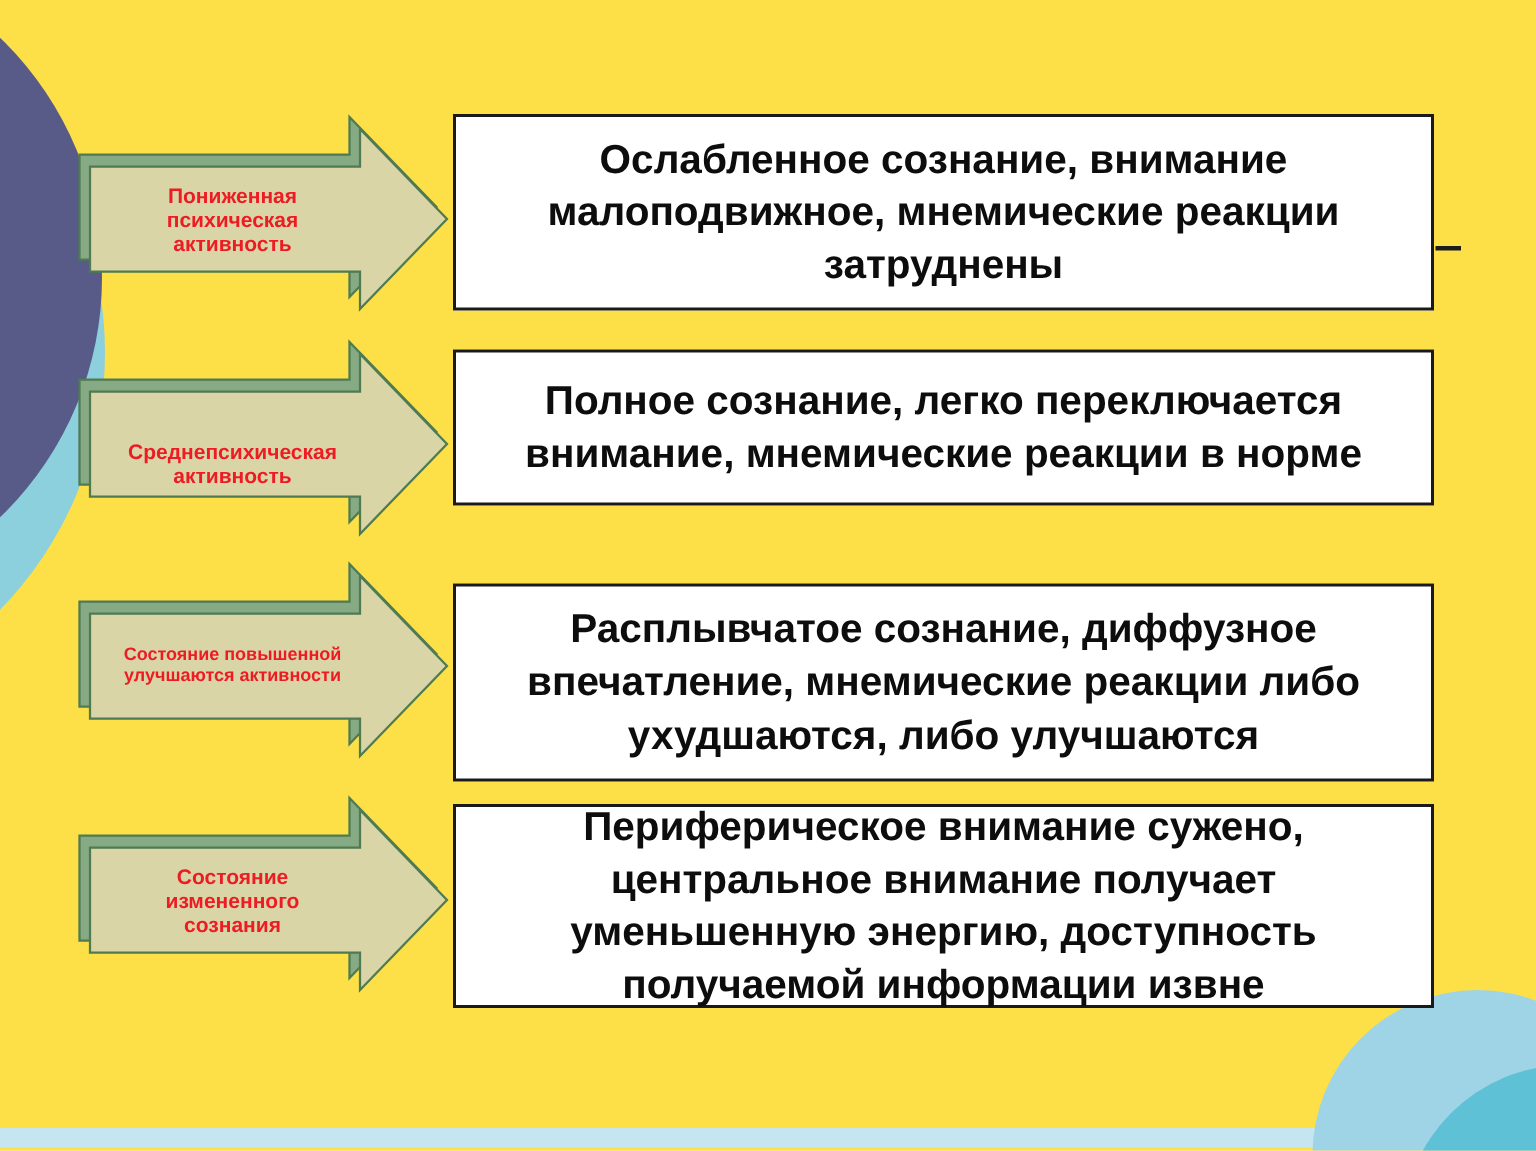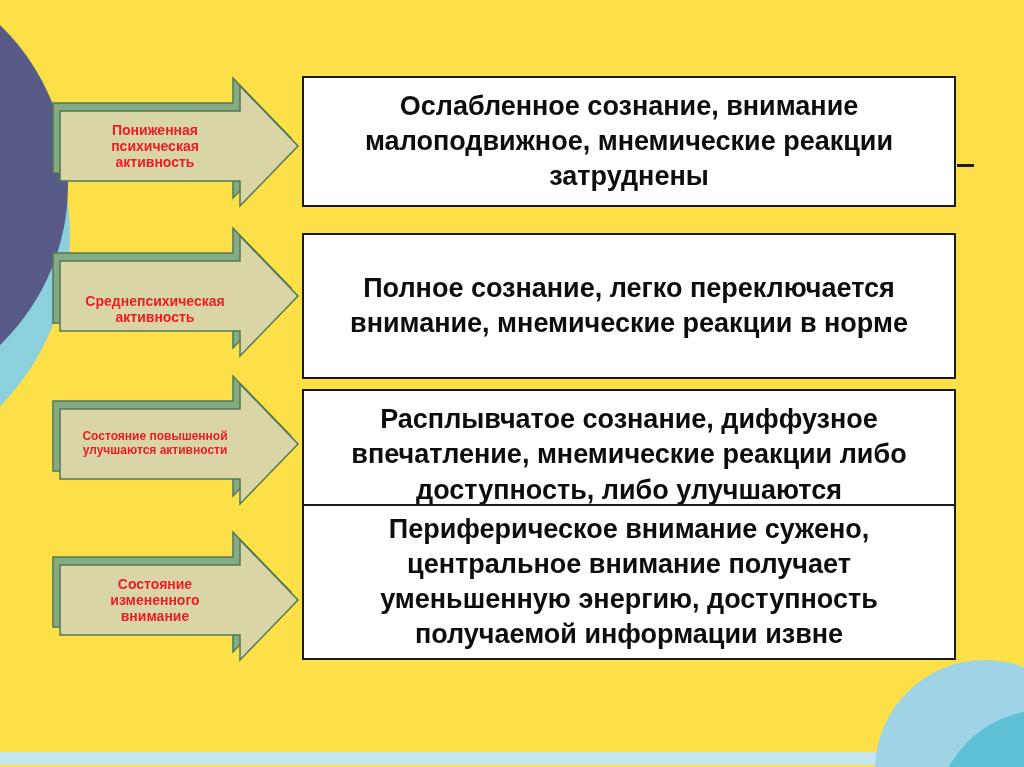--- a/index.html
+++ b/index.html
@@ -100,44 +100,44 @@
   </div>
 
   <div>
     <div class="arrow" style="top:226px;left:50px;">
       <svg width="252" height="134" viewBox="0 0 252 134">
         <polygon class="arrow-back" points="3,27 183,27 183,2 241,62 183,122 183,97 3,97"></polygon>
         <polygon class="arrow-front" points="10,35 190,35 190,10 248,70 190,130 190,105 10,105"></polygon>
       </svg>
       <div class="arrow-label" style="left:32px;width:146px;font-size:14px;margin-top:13px;">Среднепсихическая активность</div>
     </div>
-    <div class="box" style="top:233px;height:146px;">
+    <div class="box" style="top:233px;height:104px;">
       <div class="box-text">Полное сознание, легко переключается внимание, мнемические реакции в норме</div>
     </div>
   </div>
 
   <div>
     <div class="arrow" style="top:374px;left:50px;">
       <svg width="252" height="134" viewBox="0 0 252 134">
         <polygon class="arrow-back" points="3,27 183,27 183,2 241,62 183,122 183,97 3,97"></polygon>
         <polygon class="arrow-front" points="10,35 190,35 190,10 248,70 190,130 190,105 10,105"></polygon>
       </svg>
       <div class="arrow-label" style="left:22px;width:166px;font-size:12px;">Состояние повышенной улучшаются активности</div>
     </div>
     <div class="box" style="top:389px;height:132px;">
-      <div class="box-text">Расплывчатое сознание, диффузное впечатление, мнемические реакции либо доступность, либо улучшаются</div>
+      <div class="box-text">Расплывчатое сознание, диффузное впечатление, мнемические реакции либо ухудшаются, либо улучшаются</div>
     </div>
   </div>
 
   <div>
     <div class="arrow" style="top:530px;left:50px;">
       <svg width="252" height="134" viewBox="0 0 252 134">
         <polygon class="arrow-back" points="3,27 183,27 183,2 241,62 183,122 183,97 3,97"></polygon>
         <polygon class="arrow-front" points="10,35 190,35 190,10 248,70 190,130 190,105 10,105"></polygon>
       </svg>
-      <div class="arrow-label" style="left:40px;width:130px;font-size:14px;">Состояние измененного внимание</div>
+      <div class="arrow-label" style="left:40px;width:130px;font-size:14px;">Состояние измененного сознания</div>
     </div>
-    <div class="box" style="top:504px;height:156px;">
+    <div class="box" style="top:536px;height:136px;">
       <div class="box-text">Периферическое внимание сужено, центральное внимание получает уменьшенную энергию, доступность получаемой информации извне</div>
     </div>
   </div>
 
 </div>
 
 </body></html>

